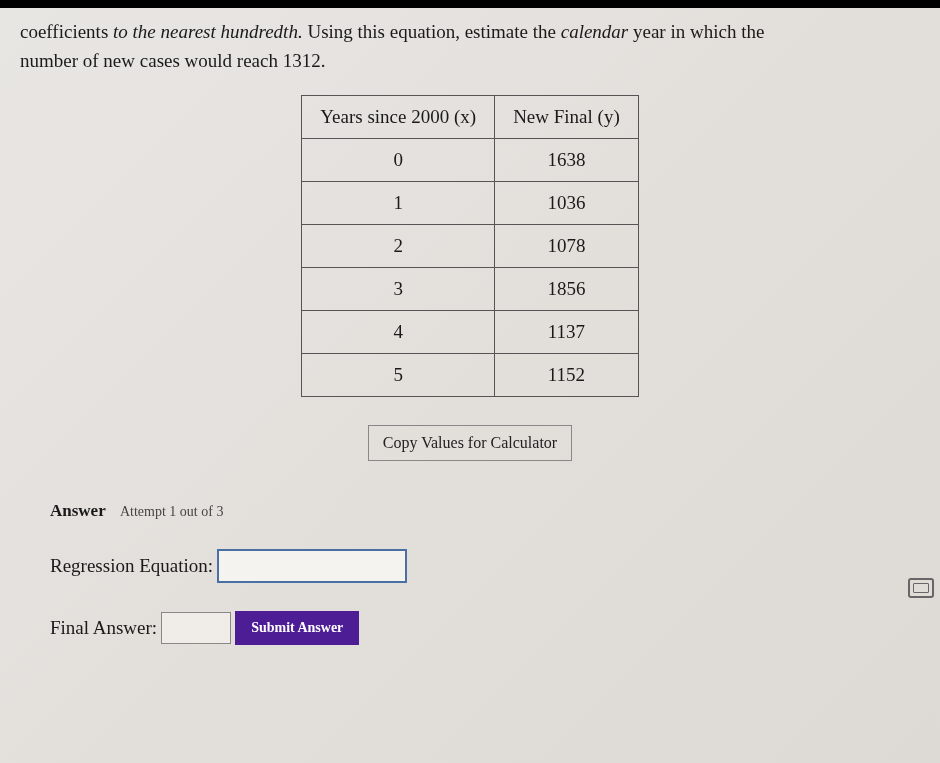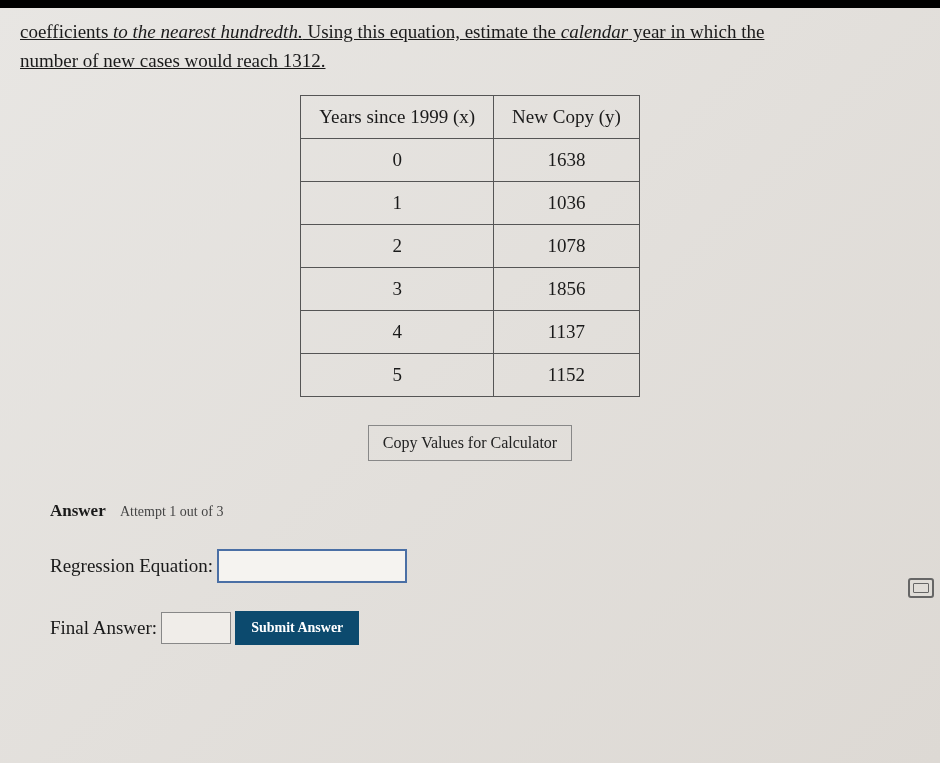--- a/index.html
+++ b/index.html
@@ -18,21 +18,20 @@
     background: #000;
     height: 8px;
     width: 100%;
   }
   .content {
     padding: 10px 20px 20px 20px;
   }
   .problem-text {
     font-size: 19px;
     line-height: 1.5;
-    text-decoration: underline;
   }
   .italic { font-style: italic; }
   
   .table-wrap {
     display: flex;
     justify-content: center;
     margin: 20px 0 28px 0;
   }
   table.data {
     border-collapse: collapse;
@@ -94,21 +93,21 @@
   .input-eq { width: 190px; }
   .input-final {
     border: 1px solid #888;
     background: #f0ede9;
     height: 32px;
     width: 70px;
     padding: 4px 6px;
     font-size: 16px;
   }
   .submit-btn {
-    background: #0c4a6e;
+    background: #4c1d95;
     color: #fff;
     border: none;
     padding: 9px 16px;
     font-family: Georgia, serif;
     font-size: 14px;
     font-weight: bold;
     cursor: pointer;
   }
   
   .side-badge {
@@ -143,22 +142,22 @@
 
   <div class="problem-text">
     <span>coefficients </span><span class="italic">to the nearest hundredth.</span><span> Using this equation, estimate the </span><span class="italic">calendar</span><span> year in which the</span><br>
     <span>number of new cases would reach 1312.</span>
   </div>
 
   <div class="table-wrap">
     <table class="data">
       <thead>
         <tr>
-          <th>Years since 1999 (x)</th>
-          <th>New Copy (y)</th>
+          <th>Years since 2000 (x)</th>
+          <th>New Final (y)</th>
         </tr>
       </thead>
       <tbody>
         <tr>
             <td>0</td>
             <td>1638</td>
           </tr>
         <tr>
             <td>1</td>
             <td>1036</td>

